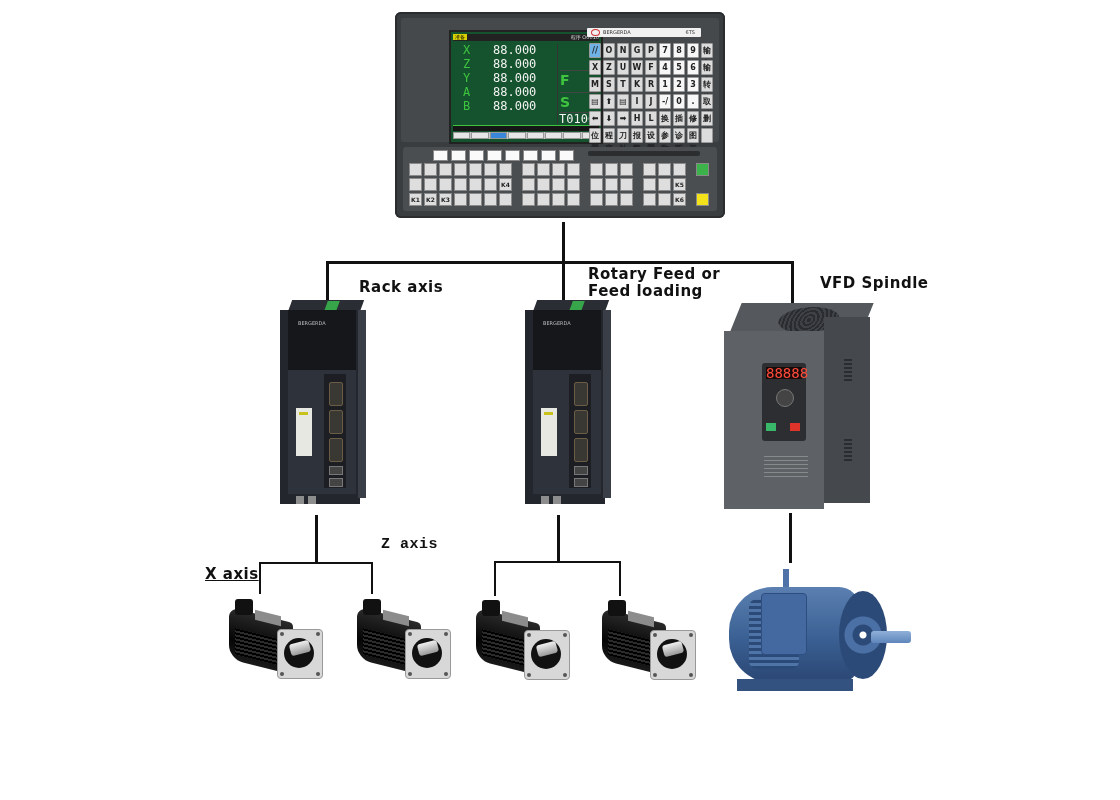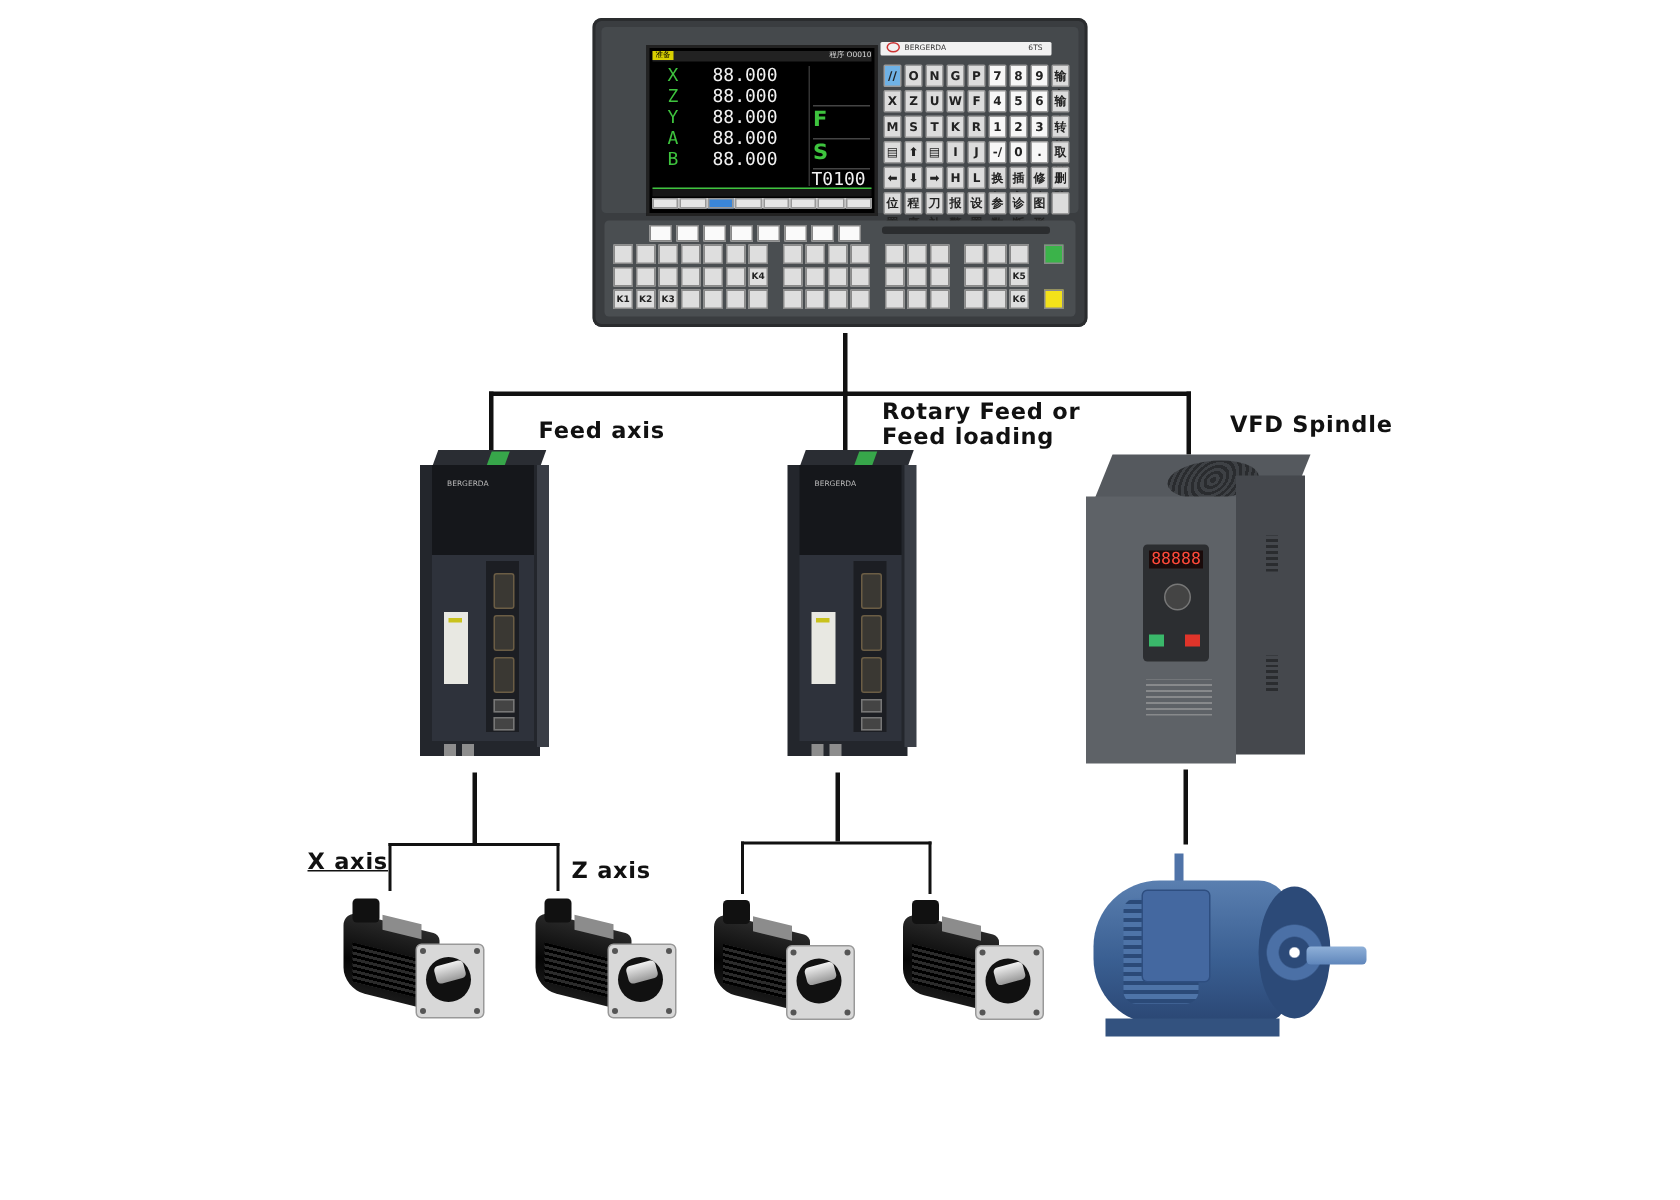--- a/index.html
+++ b/index.html
@@ -4,21 +4,21 @@
 <style>
   html,body{margin:0;padding:0;background:#ffffff;}
   body{width:1120px;height:800px;position:relative;overflow:hidden;font-family:"DejaVu Sans","Liberation Sans",sans-serif;}
   .abs{position:absolute;}
   .line{position:absolute;background:#111;}
   .label{position:absolute;font-weight:bold;font-size:15px;color:#111;letter-spacing:0.5px;line-height:17px;white-space:nowrap;}
 
   
   .cnc{left:395px;top:12px;width:330px;height:206px;background:#3a3d40;border-radius:6px;box-shadow:inset 0 0 0 2px #2a2c2e;}
   .cnc .bezel{left:6px;top:6px;width:318px;height:124px;background:#45494c;border-radius:3px;}
-  .screen{left:30px;top:12px;width:150px;height:110px;background:#000000;border:2px solid #222;}
+  .screen{left:48px;top:12px;width:150px;height:110px;background:#14532d;border:2px solid #222;}
   .scr-top{left:2px;top:2px;width:146px;height:7px;background:#222;font-size:5px;color:#ddd;line-height:7px;}
   .scr-top .hl{background:#d8d000;color:#000;padding:0 2px;}
   .axisrow{left:4px;width:100px;height:13px;font-family:"DejaVu Sans Mono",monospace;font-size:12px;line-height:13px;}
   .axisrow .ax{color:#3ec43e;display:inline-block;width:30px;padding-left:8px;}
   .axisrow .val{color:#f2f2f2;}
   .scr-side{left:106px;top:12px;width:42px;height:80px;border-left:1px solid #333;}
   .scr-side .blk{position:absolute;left:2px;width:38px;border-bottom:1px solid #444;}
   .bigF{font-size:14px;color:#3ec43e;font-weight:bold;}
   .tcode{left:108px;top:80px;font-family:"DejaVu Sans Mono",monospace;font-size:12px;color:#f2f2f2;}
   .scr-bottom{left:2px;top:93px;width:146px;height:15px;}
@@ -62,21 +62,21 @@
   .drive .term{position:absolute;top:196px;width:8px;height:8px;background:#8d8d8d;}
 
   
   .vfd{left:724px;top:303px;width:146px;height:206px;}
   .vfd .topface{position:absolute;left:10px;top:0;width:132px;height:38px;background:#55595e;transform:skewX(-22deg);}
   .vfd .fan{position:absolute;left:44px;top:4px;width:60px;height:26px;border-radius:50%;background:repeating-radial-gradient(circle,#2a2c2f 0 2px,#3e4145 2px 4px);}
   .vfd .front{position:absolute;left:0;top:28px;width:100px;height:178px;background:#5e6267;}
   .vfd .right{position:absolute;left:100px;top:14px;width:46px;height:186px;background:#45484d;}
   .vfd .vent{position:absolute;width:8px;height:24px;background:repeating-linear-gradient(0deg,#2a2c2f 0 2px,#45484d 2px 4px);}
   .vfd .keypad{position:absolute;left:38px;top:60px;width:44px;height:78px;background:#2c2e31;border-radius:3px;}
-  .vfd .lcd{position:absolute;left:4px;top:4px;width:36px;height:12px;background:#1a0b0b;color:#ff4a3a;font-family:"DejaVu Sans Mono",monospace;font-size:11px;line-height:12px;text-align:center;}
+  .vfd .lcd{position:absolute;left:4px;top:4px;width:36px;height:12px;background:#1a0b0b;color:#ff4a3a;font-family:"DejaVu Sans Mono",monospace;font-size:14px;line-height:12px;text-align:center;}
   .vfd .knob{position:absolute;left:14px;top:26px;width:16px;height:16px;border-radius:50%;background:#444;border:1px solid #777;}
   .vfd .run{position:absolute;left:4px;top:60px;width:10px;height:8px;background:#3ab86a;}
   .vfd .stop{position:absolute;left:28px;top:60px;width:10px;height:8px;background:#e0342a;}
   .vfd .warn{position:absolute;left:40px;top:150px;width:44px;height:24px;background:repeating-linear-gradient(0deg,#aaa 0 1px,transparent 1px 4px);opacity:.55;}
 
   
   .servo{width:96px;height:90px;}
   .servo .can{position:absolute;left:4px;top:20px;width:64px;height:52px;background:linear-gradient(180deg,#2a2a2a,#050505 60%,#1a1a1a);border-radius:10px 4px 4px 14px;transform:skewY(14deg);}
   .servo .ribs{position:absolute;left:10px;top:40px;width:54px;height:26px;background:repeating-linear-gradient(0deg,#000 0 2px,#2b2b2b 2px 4px);transform:skewY(14deg);}
   .servo .connector{position:absolute;left:10px;top:4px;width:18px;height:16px;background:#111;border-radius:3px;}
@@ -110,26 +110,26 @@
 <div class="line" style="left:259px;top:562px;width:2px;height:32px;"></div>
 <div class="line" style="left:371px;top:562px;width:2px;height:32px;"></div>
 
 <div class="line" style="left:557px;top:515px;width:3px;height:46px;"></div>
 <div class="line" style="left:494px;top:561px;width:127px;height:2px;"></div>
 <div class="line" style="left:494px;top:561px;width:2px;height:35px;"></div>
 <div class="line" style="left:619px;top:561px;width:2px;height:35px;"></div>
 
 <div class="line" style="left:789px;top:513px;width:3px;height:50px;"></div>
 
-<div class="label" style="left:359px;top:279px;">Feed axis</div>
+<div class="label" style="left:359px;top:279px;">Rack axis</div>
 <div class="label" style="left:588px;top:266px;">Rotary Feed or</div>
 <div class="label" style="left:588px;top:283px;">Feed loading</div>
 <div class="label" style="left:820px;top:275px;">VFD Spindle</div>
 <div class="label" style="left:205px;top:566px;text-decoration:underline;">X axis</div>
-<div class="label" style="left:381px;top:572px;">Z axis</div>
+<div class="label" style="left:381px;top:536px;font-family:Liberation Mono, monospace;">Z axis</div>
 
 <div class="abs cnc">
   <div class="abs bezel">
     <div class="abs screen">
       <div class="abs scr-top">
         <span class="hl">准备</span>
         <span style="float:right;">程序 O0010</span>
       </div>
       <div class="abs axisrow" style="top:12px;"><span class="ax">X</span><span class="val">88.000</span></div>
       <div class="abs axisrow" style="top:26px;"><span class="ax">Z</span><span class="val">88.000</span></div>

